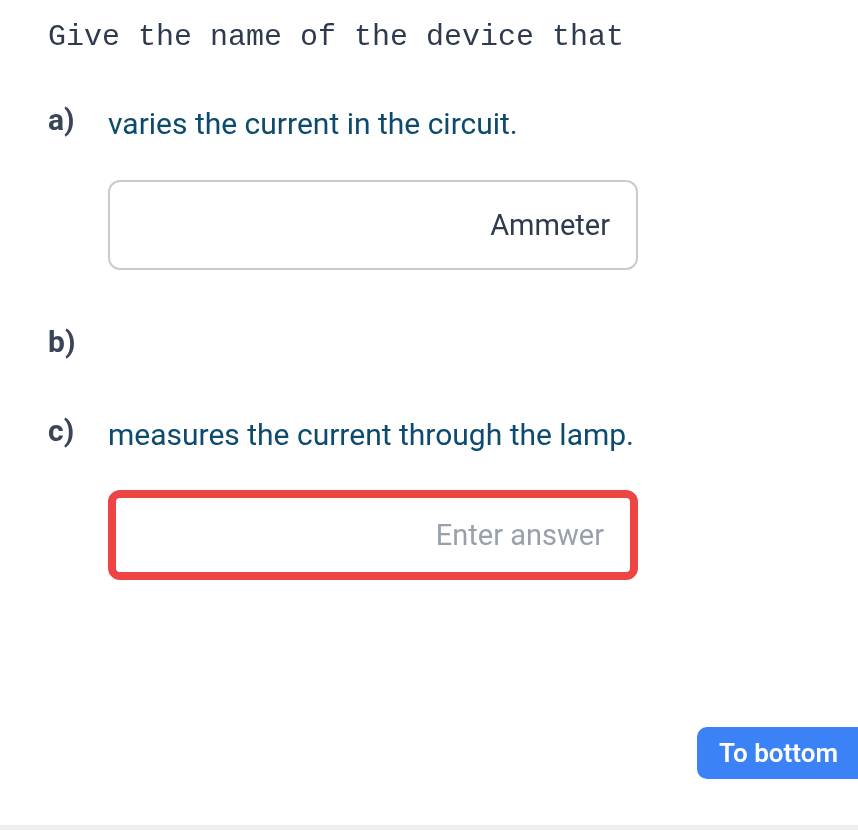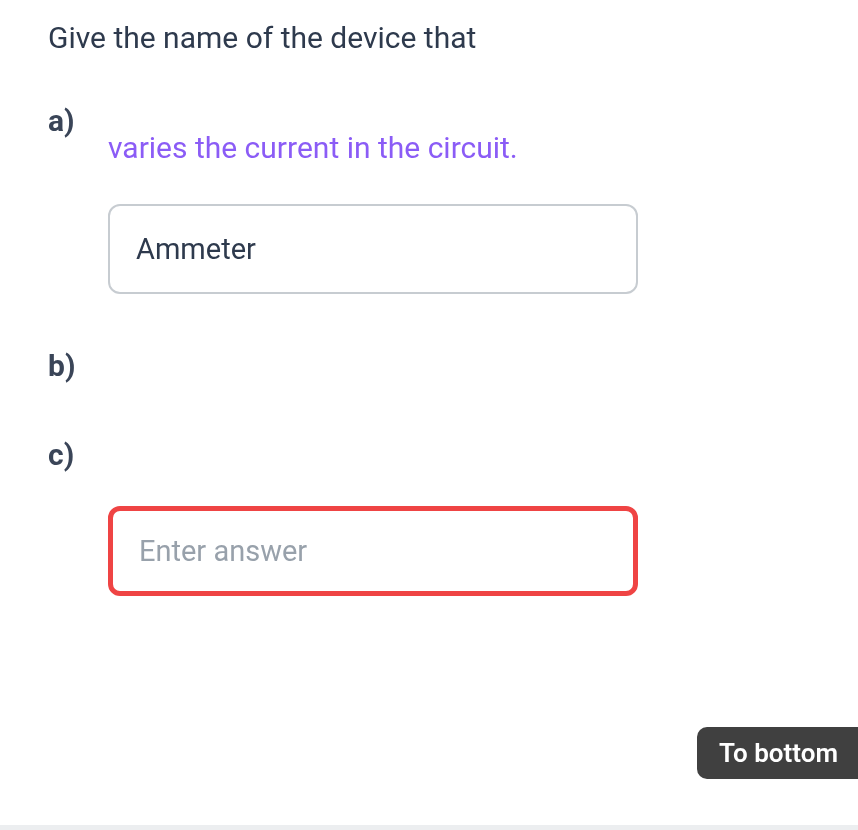--- a/index.html
+++ b/index.html
@@ -16,68 +16,69 @@
       background: #ffffff;
     }
     .content {
       padding: 20px 0 0 48px;
     }
     .instruction {
       font-size: 30px;
       color: #2e3a4d;
       margin-bottom: 48px;
       font-weight: 400;
+      font-family: Liberation Mono, monospace;
     }
     .question-block {
       margin-bottom: 54px;
     }
     .question-row {
       display: flex;
       align-items: flex-start;
       margin-bottom: 34px;
     }
     .question-label {
       font-size: 30px;
       font-weight: 700;
       color: #3a4558;
       width: 60px;
       flex-shrink: 0;
     }
     .question-text {
       font-size: 30px;
-      color: #8b5cf6;
+      color: #0c4a6e;
       line-height: 1.45;
       font-weight: 400;
-      margin-top: 23px;
     }
     .answer-input-wrapper {
       margin-left: 60px;
     }
     .answer-input {
       width: 530px;
       height: 90px;
       border: 2px solid #c7ccd1;
       border-radius: 12px;
       font-size: 29px;
       color: #2e3a4d;
       padding: 0 26px;
       outline: none;
       font-family: inherit;
+      text-align: right;
     }
     .answer-input::placeholder {
       color: #98a1ab;
     }
     .answer-input.active {
-      border: 5px solid #ef4444;
+      border: 8px solid #ef4444;
     }
     .to-bottom-button {
       position: absolute;
       right: 0;
       top: 727px;
-      background: #404040;
+      background: #3b82f6;
       color: #ffffff;
       font-size: 26px;
       font-weight: 600;
       padding: 11px 20px 11px 22px;
       border-radius: 10px 0 0 10px;
       border: none;
       cursor: pointer;
       font-family: inherit;
     }
     .bottom-border {
@@ -107,20 +108,21 @@
 
   <div class="question-block">
     <div class="question-row">
       <div class="question-label">b)</div>
     </div>
   </div>
 
   <div class="question-block">
     <div class="question-row">
       <div class="question-label">c)</div>
+      <div class="question-text">measures the current through the lamp.</div>
     </div>
     <div class="answer-input-wrapper">
       <input type="text" class="answer-input active" placeholder="Enter answer" style="">
     </div>
   </div>
 </div>
 
 <button class="to-bottom-button">To bottom</button>
 
 <div class="bottom-border"></div>

